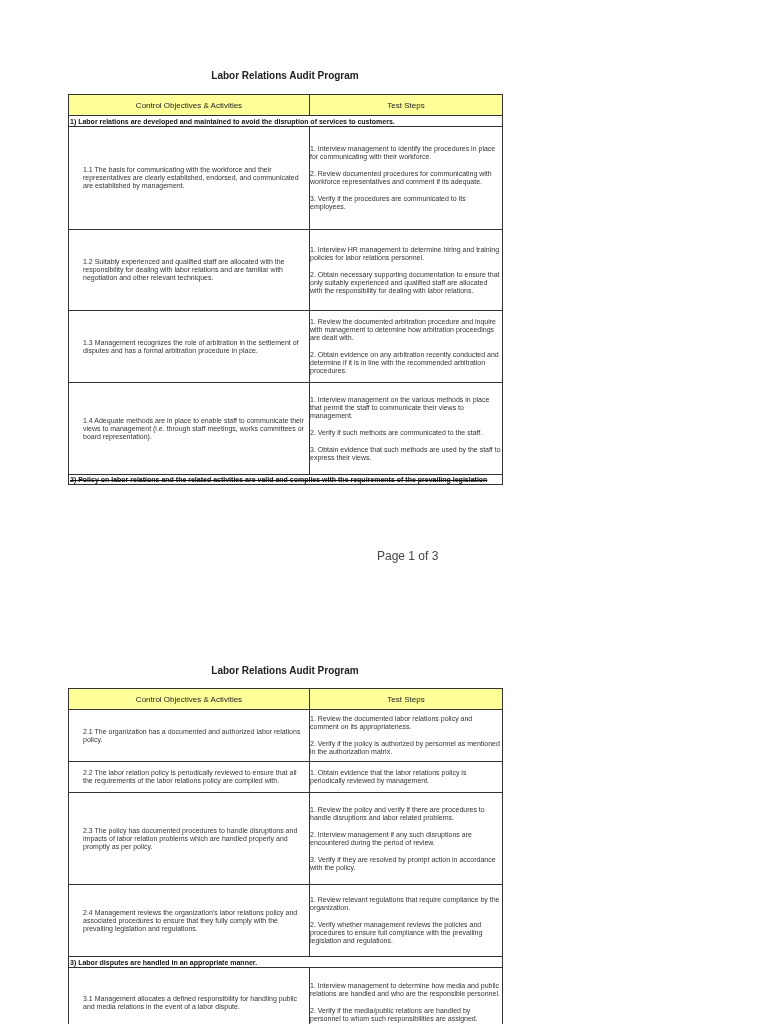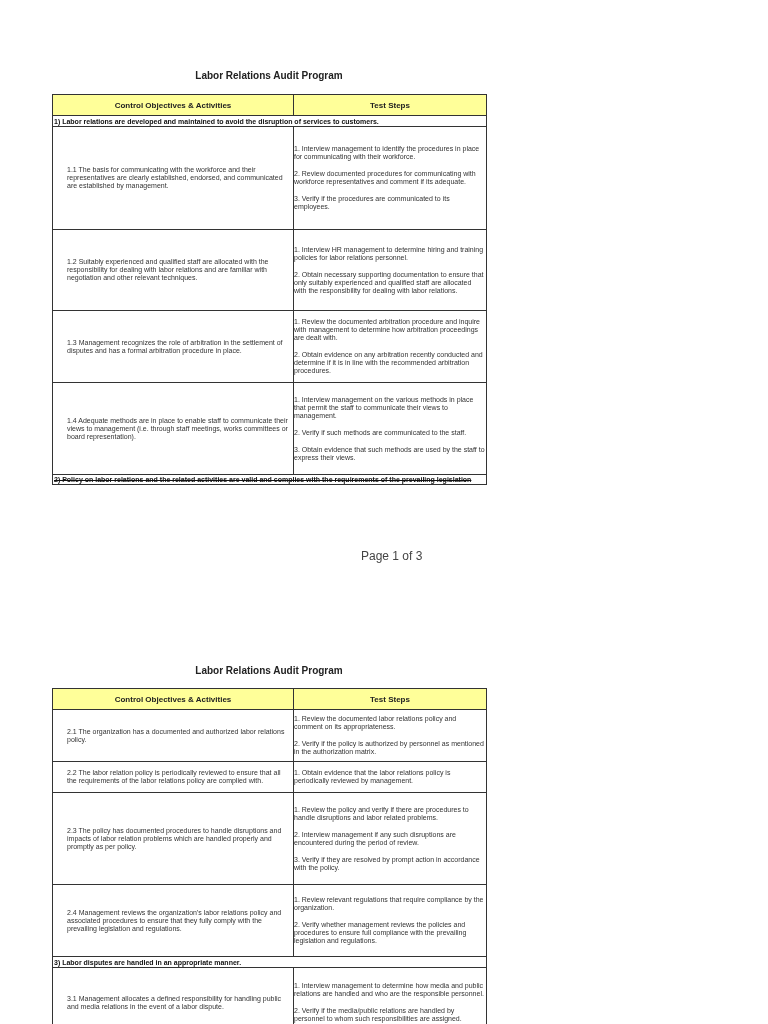--- a/index.html
+++ b/index.html
@@ -1,24 +1,24 @@
 <!DOCTYPE html>
 <html><head>
   <meta charset="utf-8">
   <style>
     * { box-sizing: border-box; margin: 0; padding: 0; }
     html, body { width: 768px; height: 1024px; background: #ffffff; overflow: hidden; }
     body { font-family: "Liberation Sans", sans-serif; color: #222; position: relative; }
-    .page { position: absolute; left: 0; width: 619px; }
+    .page { position: absolute; left: 16px; width: 619px; }
     .page-title { position: absolute; left: 52px; width: 434px; text-align: center; font-size: 10px; font-weight: bold; color: #222; }
     table.audit { position: absolute; left: 52px; width: 434px; border-collapse: collapse; table-layout: fixed; }
     table.audit col.c1 { width: 241px; }
     table.audit col.c2 { width: 193px; }
     table.audit td, table.audit th { border: 1px solid #333; vertical-align: middle; }
-    th.hdr { background: #ffff99; font-size: 8px; font-weight: bold; text-align: center; height: 21px; color: #222; }
+    th.hdr { background: #ffff99; font-size: 8px; font-weight: normal; text-align: center; height: 21px; color: #222; }
     td.section { font-size: 7px; font-weight: bold; padding: 0 1px; height: 11px; line-height: 9px; color: #111; }
     td.obj { font-size: 7px; line-height: 8px; padding: 0 1px 0 14px; color: #333; }
     td.steps { font-size: 7px; line-height: 8px; padding: 0 1px 0 0; color: #333; }
     td.steps p { margin: 0; }
     td.steps p + p { margin-top: 9px; }
     td.section.strike { text-decoration: line-through; line-height: 8px; height: 10px; overflow: visible; white-space: nowrap; position: relative; }
     .page-num { position: absolute; left: 361px; font-size: 12px; color: #444; }
   </style>
 </head>
 <body>

